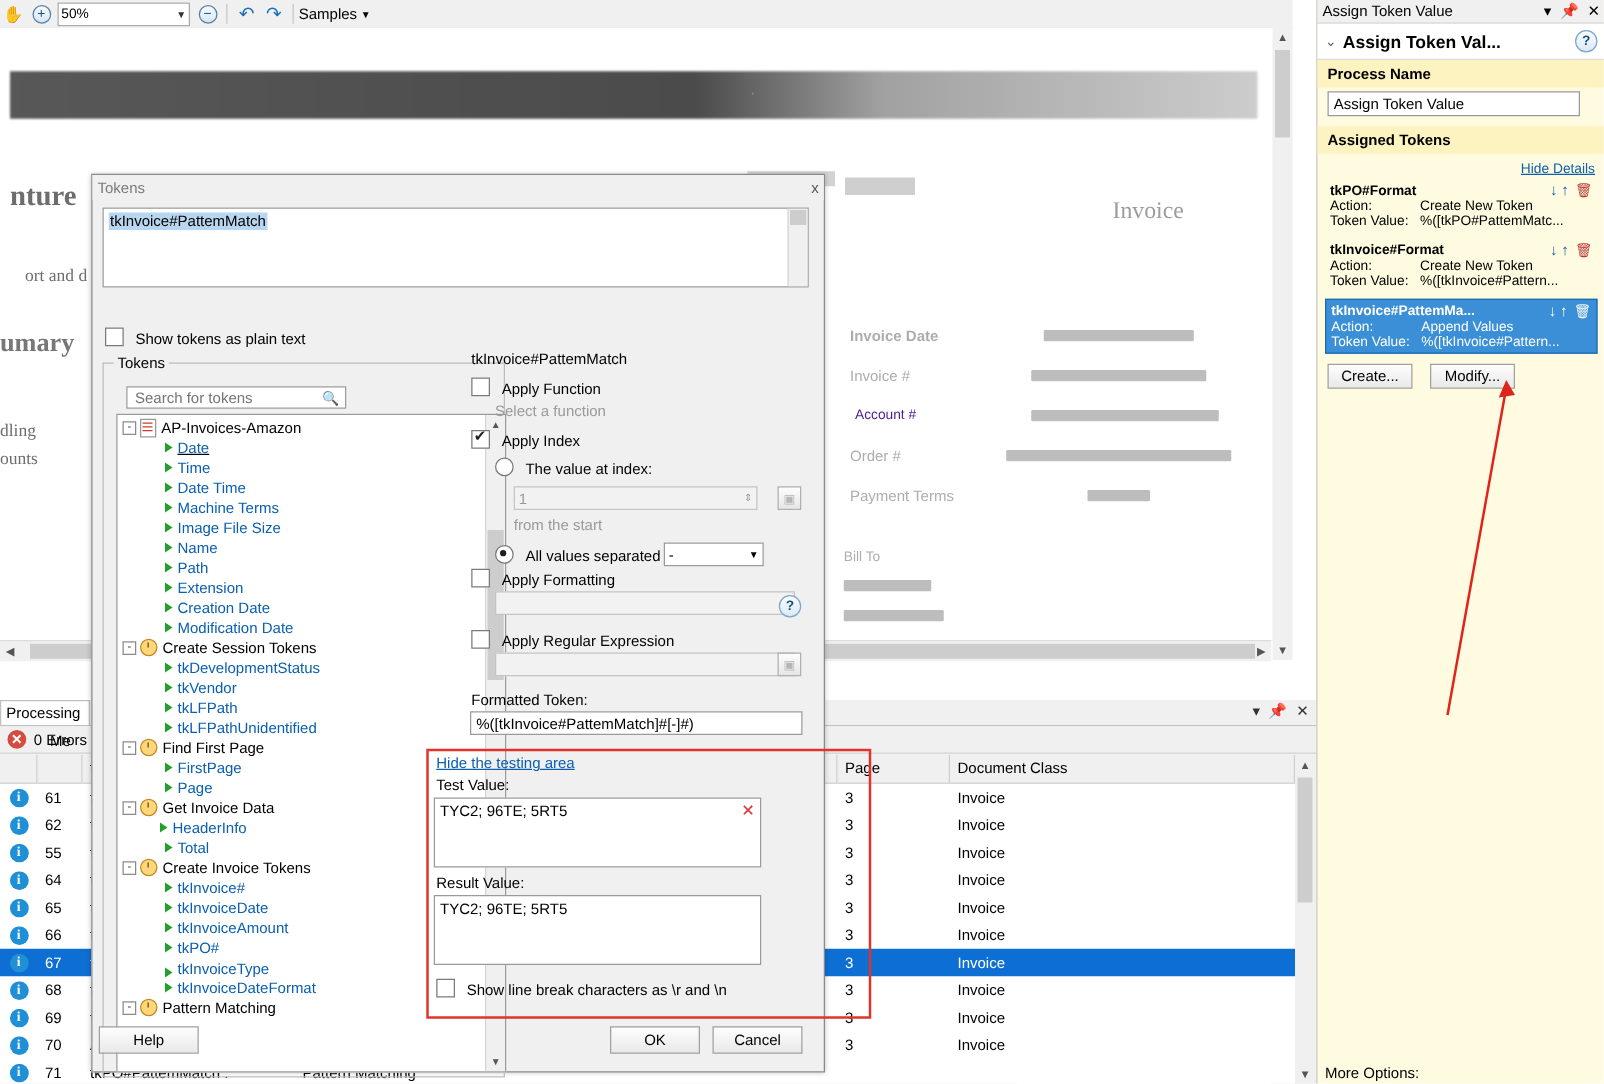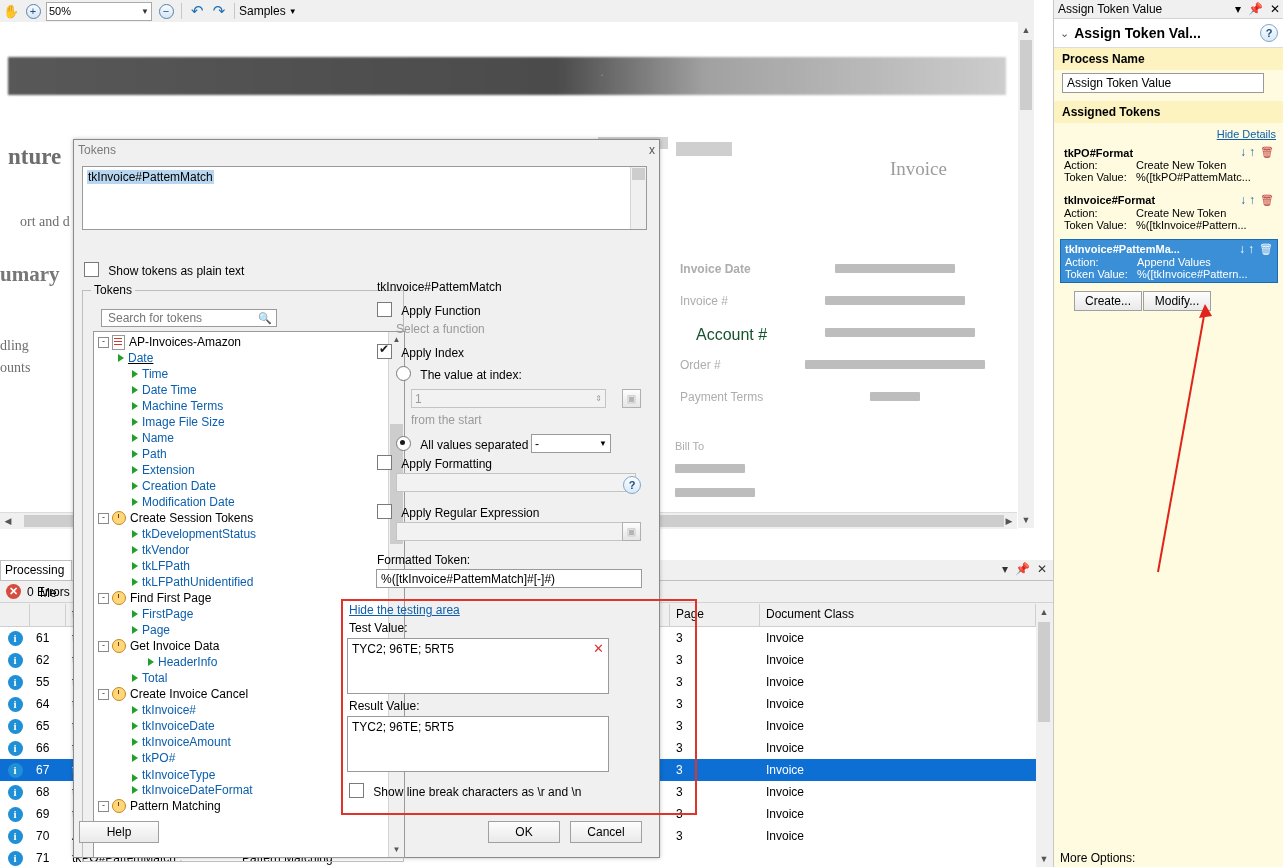--- a/index.html
+++ b/index.html
@@ -153,21 +153,21 @@
     <div style="position:absolute;left:0px;top:216px;font-size:14px;color:#6d6d6d;">dling</div>
     <div style="position:absolute;left:0px;top:238px;font-size:14px;color:#6d6d6d;">ounts</div>
   </div>
 
   <div class="abs" style="left:890px;top:136px;font-size:19px;color:#9c9c9c;font-family:'Liberation Serif',serif;">Invoice</div>
   <div class="abs" style="left:680px;top:240px;width:330px;">
     <div style="position:absolute;left:0;top:0px;font-size:12px;color:#adadad;font-weight:bold;">Invoice Date</div>
     <div class="grayline" style="position:absolute;left:155px;top:2px;width:120px;"></div>
     <div style="position:absolute;left:0;top:32px;font-size:12px;color:#adadad;">Invoice #</div>
     <div class="grayline" style="position:absolute;left:145px;top:34px;width:140px;"></div>
-    <div style="position:absolute;left:16px;top:64px;font-size:16px;color:#14532d;">Account #</div>
+    <div style="position:absolute;left:4px;top:64px;font-size:11px;color:#4c1d95;">Account #</div>
     <div class="grayline" style="position:absolute;left:145px;top:66px;width:150px;"></div>
     <div style="position:absolute;left:0;top:96px;font-size:12px;color:#adadad;">Order #</div>
     <div class="grayline" style="position:absolute;left:125px;top:98px;width:180px;"></div>
     <div style="position:absolute;left:0;top:128px;font-size:12px;color:#adadad;">Payment Terms</div>
     <div class="grayline" style="position:absolute;left:190px;top:130px;width:50px;"></div>
     <div style="position:absolute;left:-5px;top:178px;font-size:11px;color:#adadad;">Bill To</div>
     <div class="grayline" style="position:absolute;left:-5px;top:202px;width:70px;"></div>
     <div class="grayline" style="position:absolute;left:-5px;top:226px;width:80px;"></div>
     <div class="grayline" style="position:absolute;left:-5px;top:250px;width:110px;"></div>
   </div>
@@ -355,21 +355,21 @@
       <input readonly="" placeholder="Search for tokens" style="">
       <span style="color:#3b6ea5;font-size:11px;">🔍</span>
     </div>
     <div id="tree">
       <div id="tree-body" style="position:absolute;left:0;top:2px;width:295px;">
           <div class="tnode" style="padding-left: 4px;">
             <span class="exp">-</span>
             <span class="pageico"></span>
             <span class="tlabel black">AP-Invoices-Amazon</span>
           </div>
-          <div class="tnode" style="padding-left: 12px; text-decoration: underline;">
+          <div class="tnode" style="padding-left: 26px; text-decoration: underline;">
             <span style="display:inline-block;width:12px;"></span>
             <span class="tri"></span>
             <span class="tlabel">Date</span>
           </div>
           <div class="tnode" style="padding-left: 26px;">
             <span style="display:inline-block;width:12px;"></span>
             <span class="tri"></span>
             <span class="tlabel">Time</span>
           </div>
           <div class="tnode" style="padding-left: 26px;">
@@ -450,34 +450,34 @@
           <div class="tnode" style="padding-left: 26px;">
             <span style="display:inline-block;width:12px;"></span>
             <span class="tri"></span>
             <span class="tlabel">Page</span>
           </div>
           <div class="tnode" style="padding-left: 4px;">
             <span class="exp">-</span>
             <span class="clock"></span>
             <span class="tlabel black">Get Invoice Data</span>
           </div>
-          <div class="tnode" style="padding-left: 42px;">
+          <div class="tnode" style="padding-left: 22px;">
             <span style="display:inline-block;width:12px;"></span>
             <span class="tri"></span>
             <span class="tlabel">HeaderInfo</span>
           </div>
           <div class="tnode" style="padding-left: 26px;">
             <span style="display:inline-block;width:12px;"></span>
             <span class="tri"></span>
             <span class="tlabel">Total</span>
           </div>
           <div class="tnode" style="padding-left: 4px;">
             <span class="exp">-</span>
             <span class="clock"></span>
-            <span class="tlabel black">Create Invoice Cancel</span>
+            <span class="tlabel black">Create Invoice Tokens</span>
           </div>
           <div class="tnode" style="padding-left: 26px;">
             <span style="display:inline-block;width:12px;"></span>
             <span class="tri"></span>
             <span class="tlabel">tkInvoice#</span>
           </div>
           <div class="tnode" style="padding-left: 26px;">
             <span style="display:inline-block;width:12px;"></span>
             <span class="tri"></span>
             <span class="tlabel">tkInvoiceDate</span>
@@ -667,21 +667,21 @@
         <div class="kv">
           <span class="k">Action:</span>
           <span>Append Values</span>
         </div>
         <div class="kv">
           <span class="k">Token Value:</span>
           <span>%([tkInvoice#Pattern...</span>
         </div>
       </div>
     </div>
-  <div style="display:flex;gap:1px;padding:2px 20px;">
+  <div style="display:flex;gap:14px;padding:2px 8px;">
     <div class="btn" style="width:68px;height:20px;">
       <span>Create...</span>
     </div>
     <div class="btn" style="width:68px;height:20px;">
       <span>Modify...</span>
     </div>
   </div>
   <div style="position:absolute;left:6px;bottom:2px;font-size:12px;">More Options:</div>
 </div>
 

